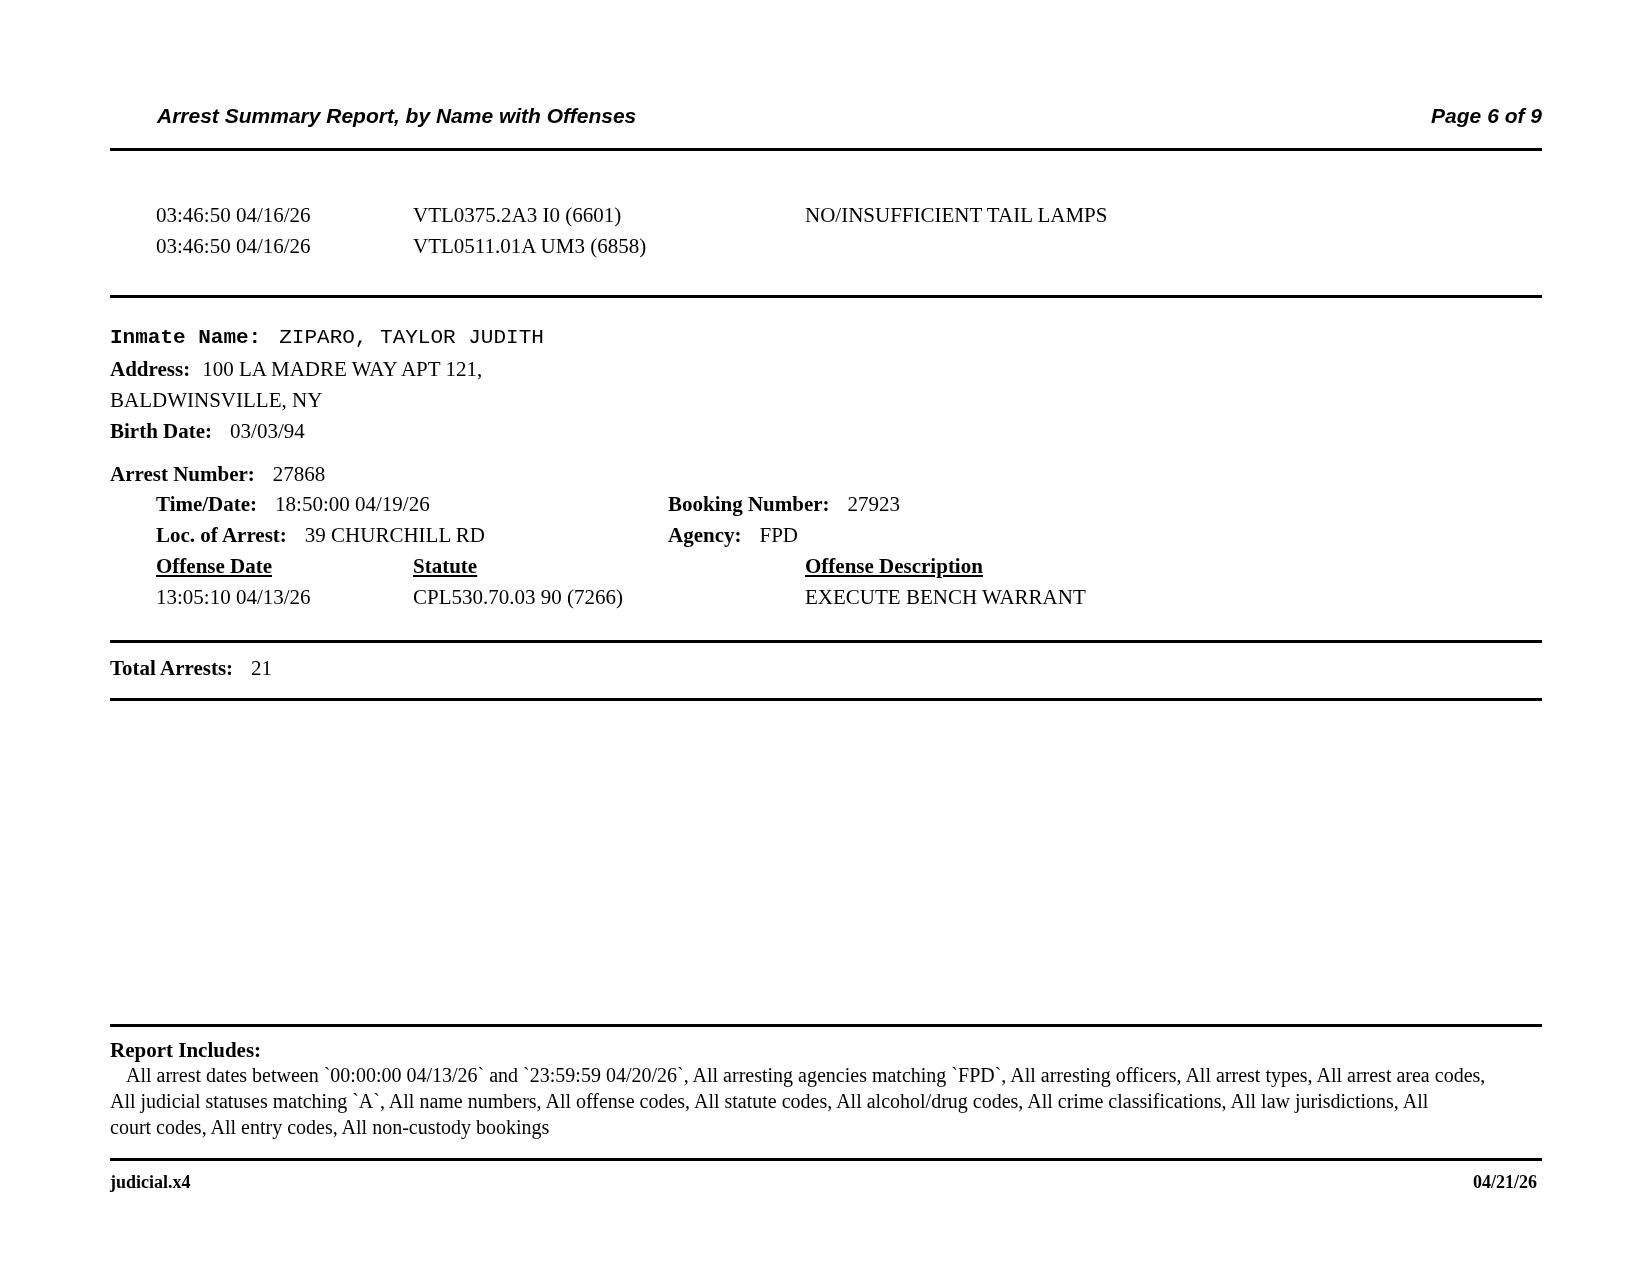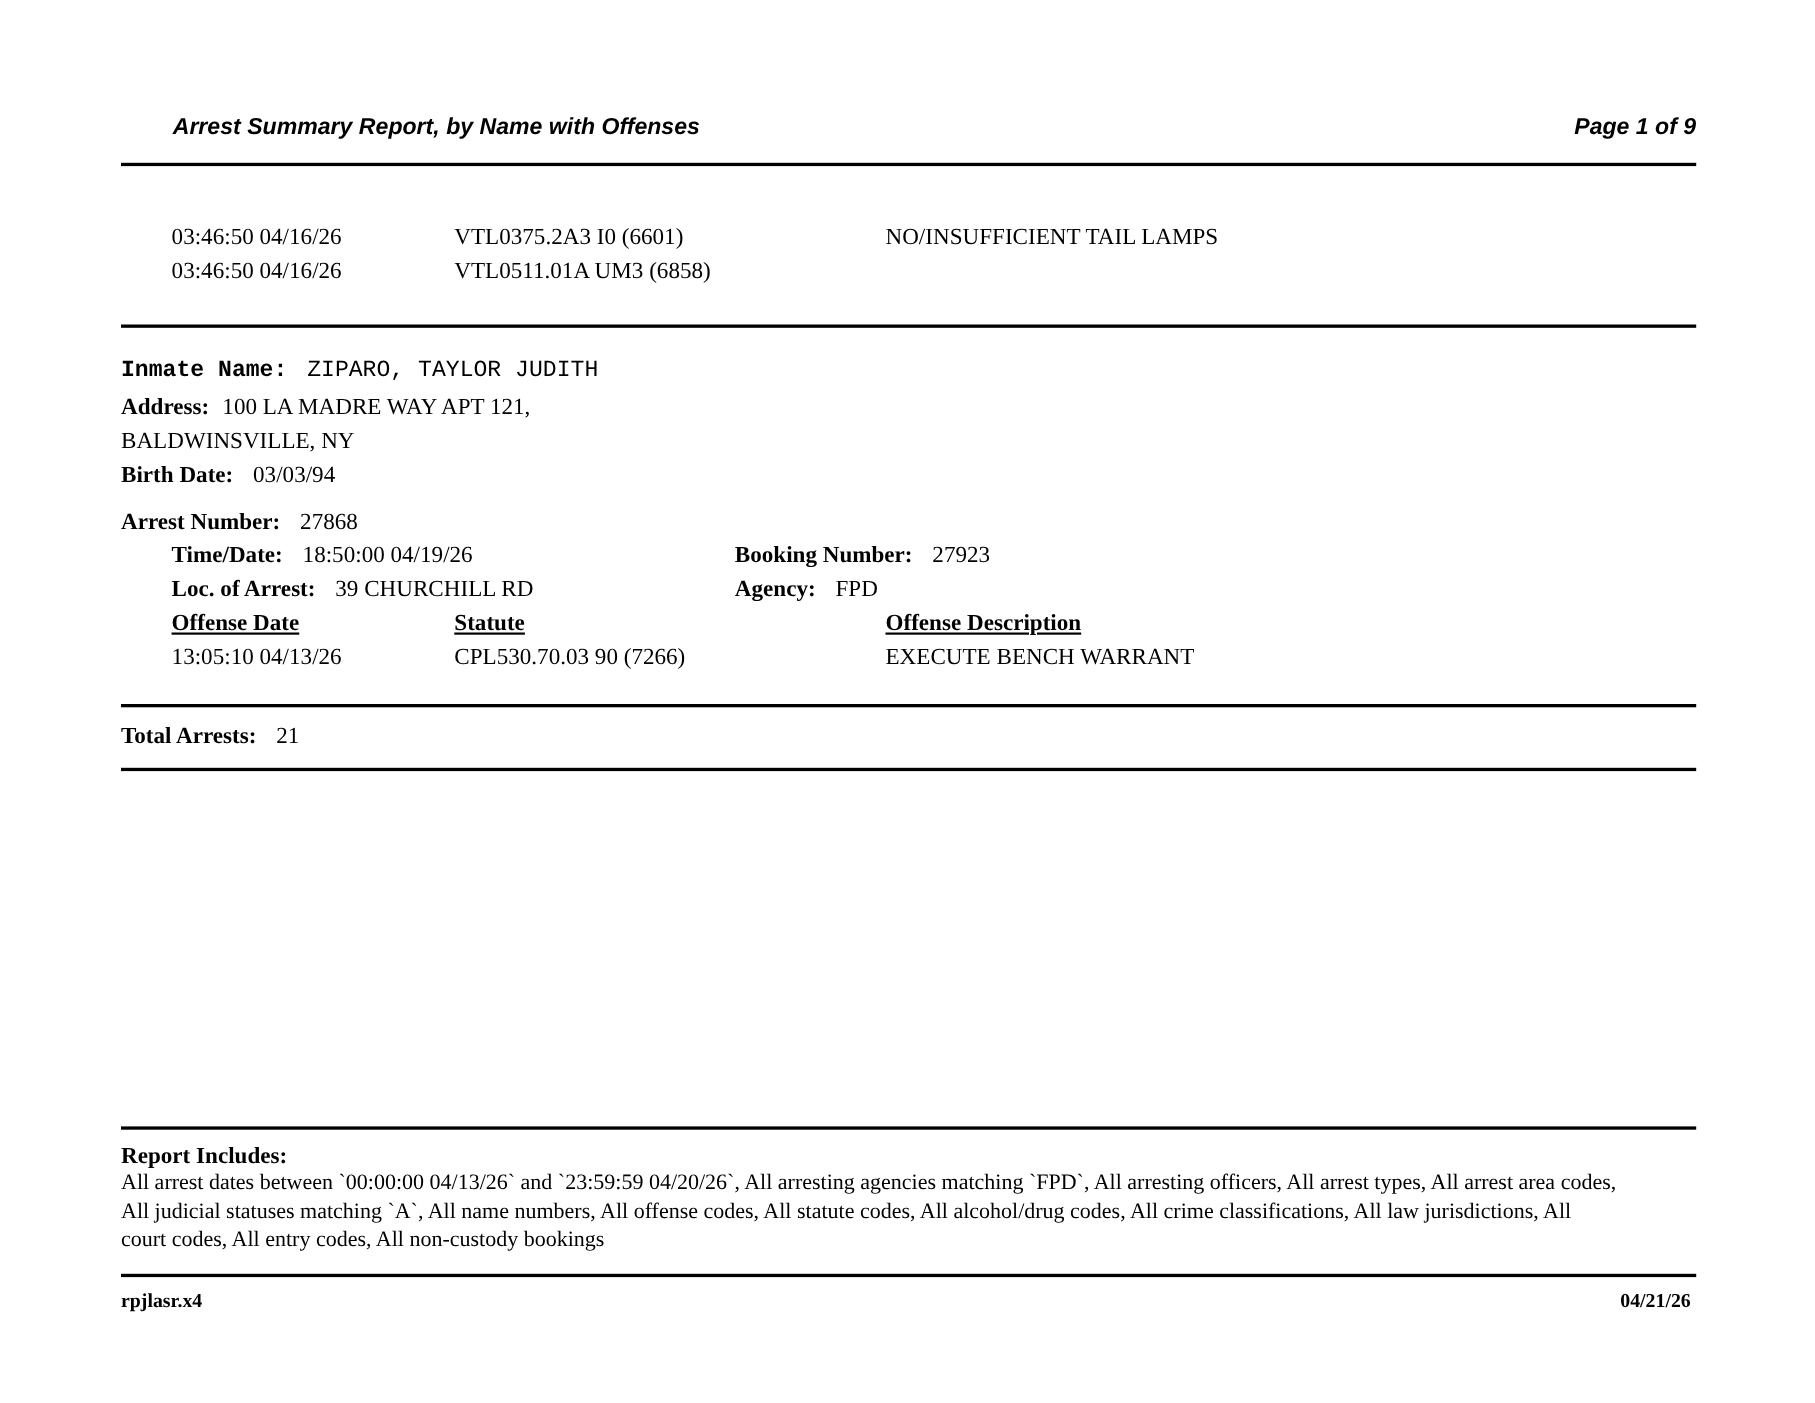--- a/index.html
+++ b/index.html
@@ -37,21 +37,21 @@
   }
   .para { font-size: 20px; }
   .small { font-size: 18px; }
 </style>
 </head>
 <body>
 
 <div class="page">
 
   <div class="abs hdr-title" style="left:113px; top:104px;margin-left:44px;">Arrest Summary Report, by Name with Offenses</div>
-  <div class="abs hdr-title" style="right:108px; top:104px;">Page 1 of 9</div>
+  <div class="abs hdr-title" style="right:108px; top:104px;">Page 6 of 9</div>
 
   <div class="rule" style="top:148px;"></div>
 
   <div class="row" style="top:203px;">
     <span class="c1">03:46:50 04/16/26</span>
     <span class="c2">VTL0375.2A3 I0 (6601)</span>
     <span class="c3">NO/INSUFFICIENT TAIL LAMPS</span>
   </div>
   <div class="row" style="top:234px;">
     <span class="c1">03:46:50 04/16/26</span>
@@ -113,22 +113,22 @@
 
   <div class="abs lv" style="left:110px; top:656px;">
     <span class="b">Total Arrests:</span>
     <span>21</span>
   </div>
 
   <div class="rule" style="top:698px;"></div>
 
   <div class="rule" style="top:1024px;"></div>
   <div class="abs b" style="left:110px; top:1038px;">Report Includes:</div>
-  <div class="abs para" style="left:110px; top:1064px;text-align:center;">All arrest dates between `00:00:00 04/13/26` and `23:59:59 04/20/26`, All arresting agencies matching `FPD`, All arresting officers, All arrest types, All arrest area codes,</div>
+  <div class="abs para" style="left:126px; top:1064px;text-align:center;">All arrest dates between `00:00:00 04/13/26` and `23:59:59 04/20/26`, All arresting agencies matching `FPD`, All arresting officers, All arrest types, All arrest area codes,</div>
   <div class="abs para" style="left:110px; top:1090px;">All judicial statuses matching `A`, All name numbers, All offense codes, All statute codes, All alcohol/drug codes, All crime classifications, All law jurisdictions, All</div>
   <div class="abs para" style="left:110px; top:1116px;">court codes, All entry codes, All non-custody bookings</div>
 
   <div class="rule" style="top:1158px;"></div>
 
-  <div class="abs small b" style="left:110px; top:1172px;">rpjlasr.x4</div>
+  <div class="abs small b" style="left:110px; top:1172px;">judicial.x4</div>
   <div class="abs small b" style="right:113px; top:1172px;">04/21/26</div>
 
 </div>
 
 </body></html>

